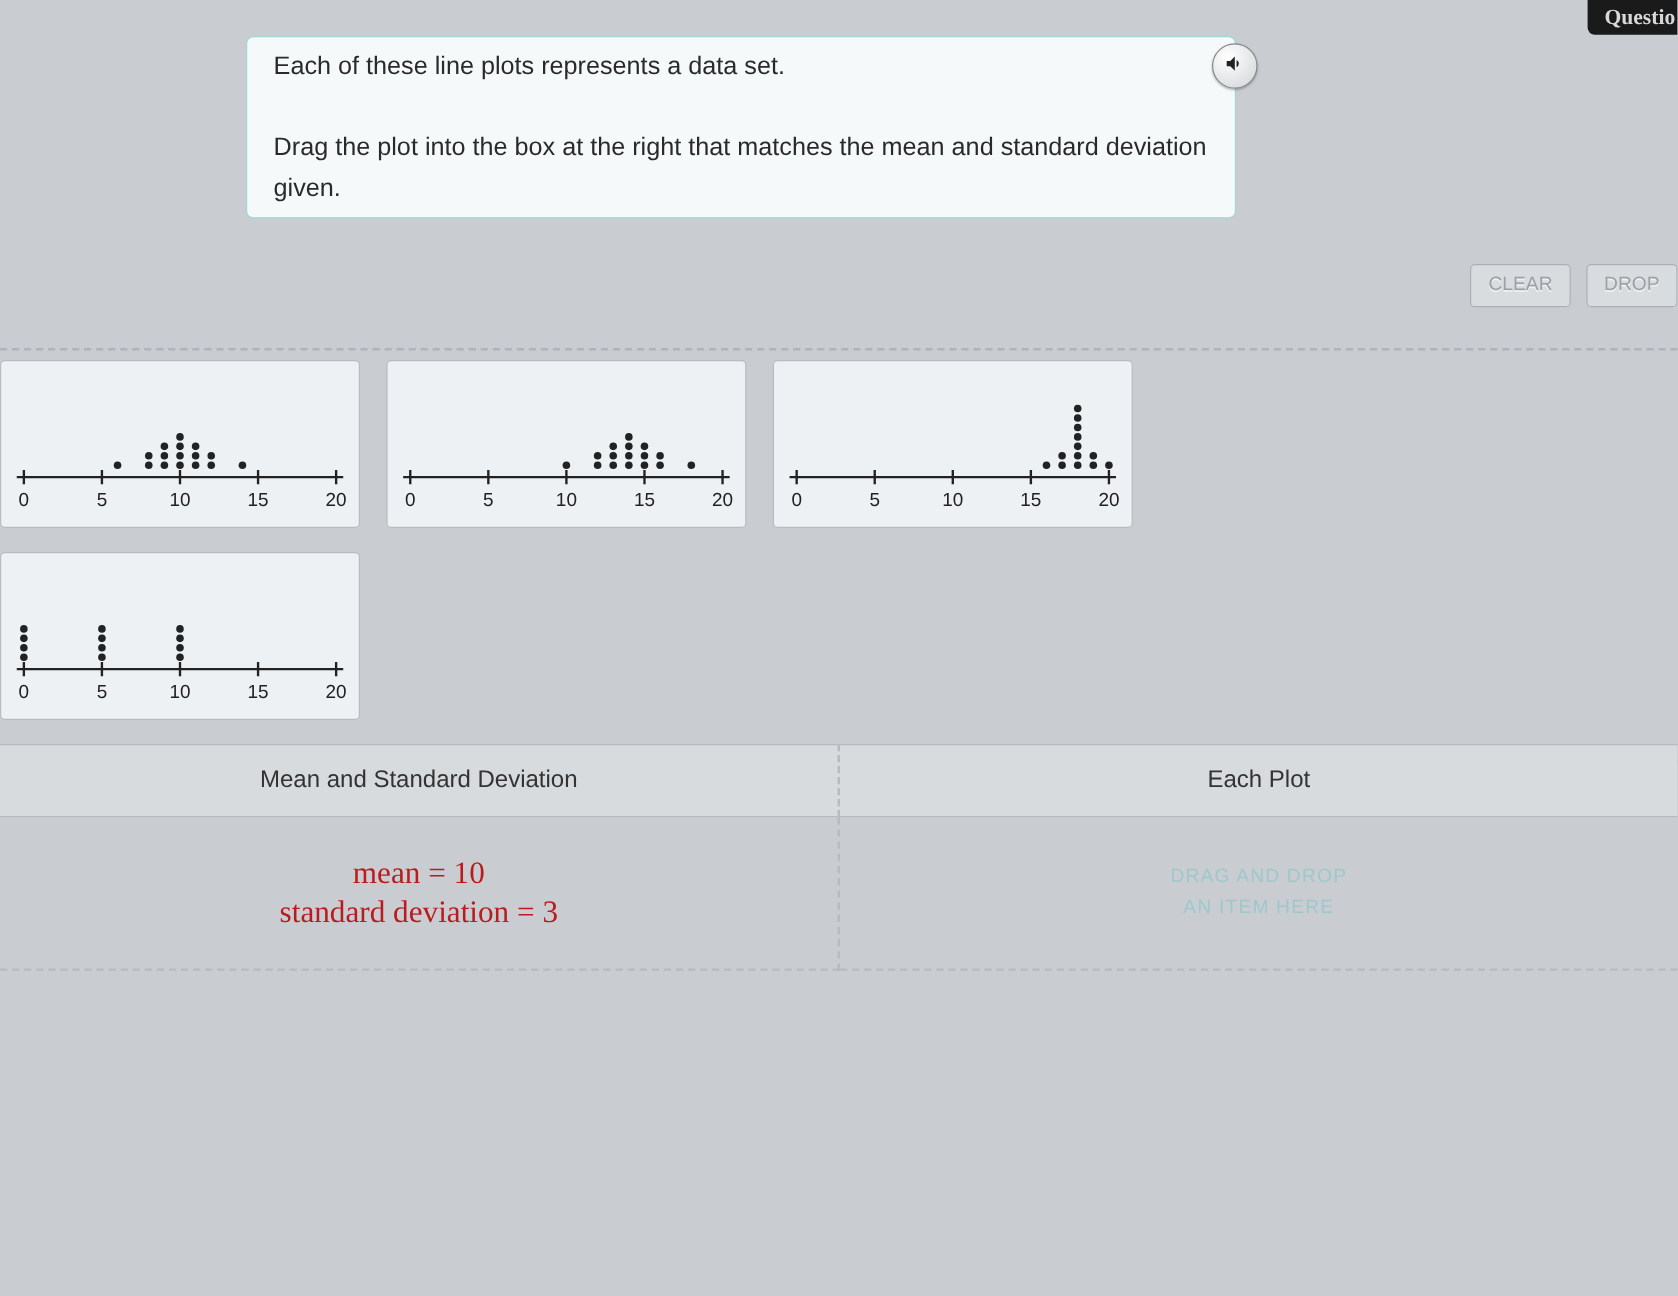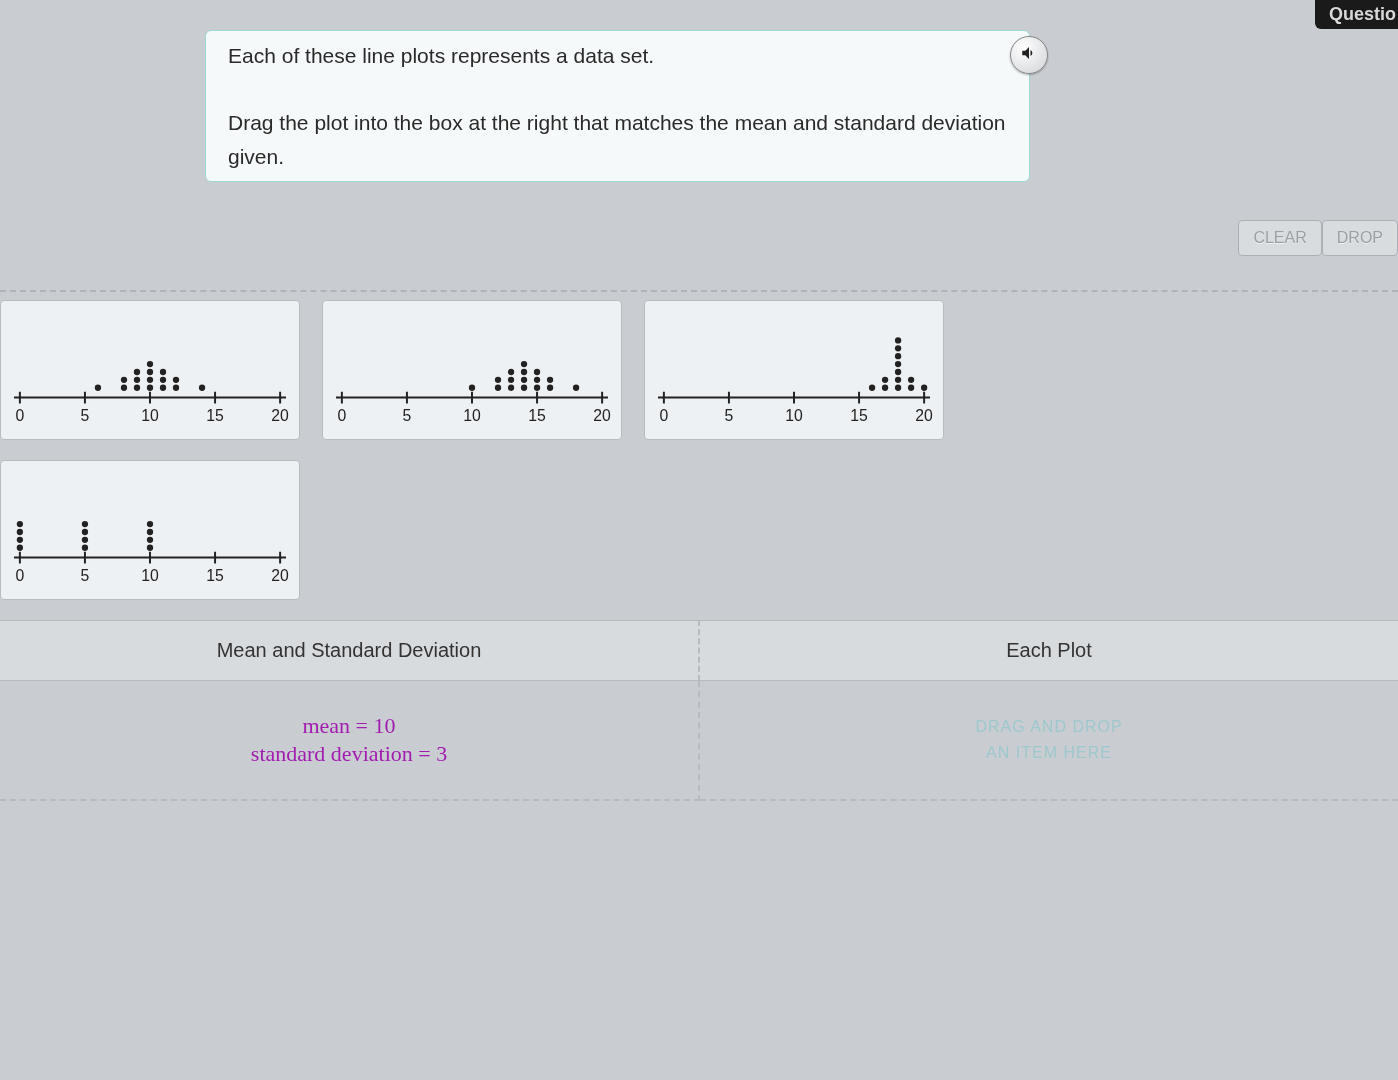--- a/index.html
+++ b/index.html
@@ -13,20 +13,21 @@
   }
   .top-bar {
     position: absolute;
     top: 0; right: 0;
     background: #1a1a1a;
     color: #d8d8d8;
     font-weight: bold;
     font-size: 18px;
     padding: 4px 2px 4px 14px;
     border-radius: 0 0 0 6px;
+    font-family: Liberation Serif, serif;
   }
   .prompt-box {
     position: absolute;
     left: 205px;
     top: 30px;
     width: 825px;
     background: #f5f9f9;
     border: 1px solid #9fd6d6;
     border-radius: 6px;
     padding: 8px 22px;
@@ -46,21 +47,21 @@
     display: flex; align-items: center; justify-content: center;
     cursor: pointer;
     box-shadow: 0 1px 2px rgba(0,0,0,.3);
   }
   .speaker-btn svg { width: 18px; height: 18px; fill: #222; }
   .action-buttons {
     position: absolute;
     right: 0px;
     top: 220px;
     display: flex;
-    gap: 0;
+    gap: 13px;
   }
   .action-btn {
     background: #d8dcdf;
     border: 1px solid #aab0b5;
     border-radius: 4px;
     padding: 8px 14px;
     font-size: 16px;
     color: #9aa0a5;
     cursor: pointer;
     text-shadow: 0 1px 0 #eee;
@@ -114,21 +115,21 @@
     padding: 30px 10px;
     text-align: center;
     vertical-align: middle;
     width: 50%;
   }
   .answer-table th:first-child,
   .answer-table td:first-child {
     border-right: 2px dashed #b5bbbf;
     text-align: center;
   }
-  .stat-line { font-size: 22px; color: #a21caf; font-family: 'Times New Roman', serif; margin: 2px 0;}
+  .stat-line { font-size: 26px; color: #b91c1c; font-family: 'Times New Roman', serif; margin: 2px 0;}
   .dropzone {
     color: #9ec8cb;
     font-size: 16px;
     letter-spacing: 1px;
     line-height: 1.6;
   }
 </style>
 </head>
 <body>
 

